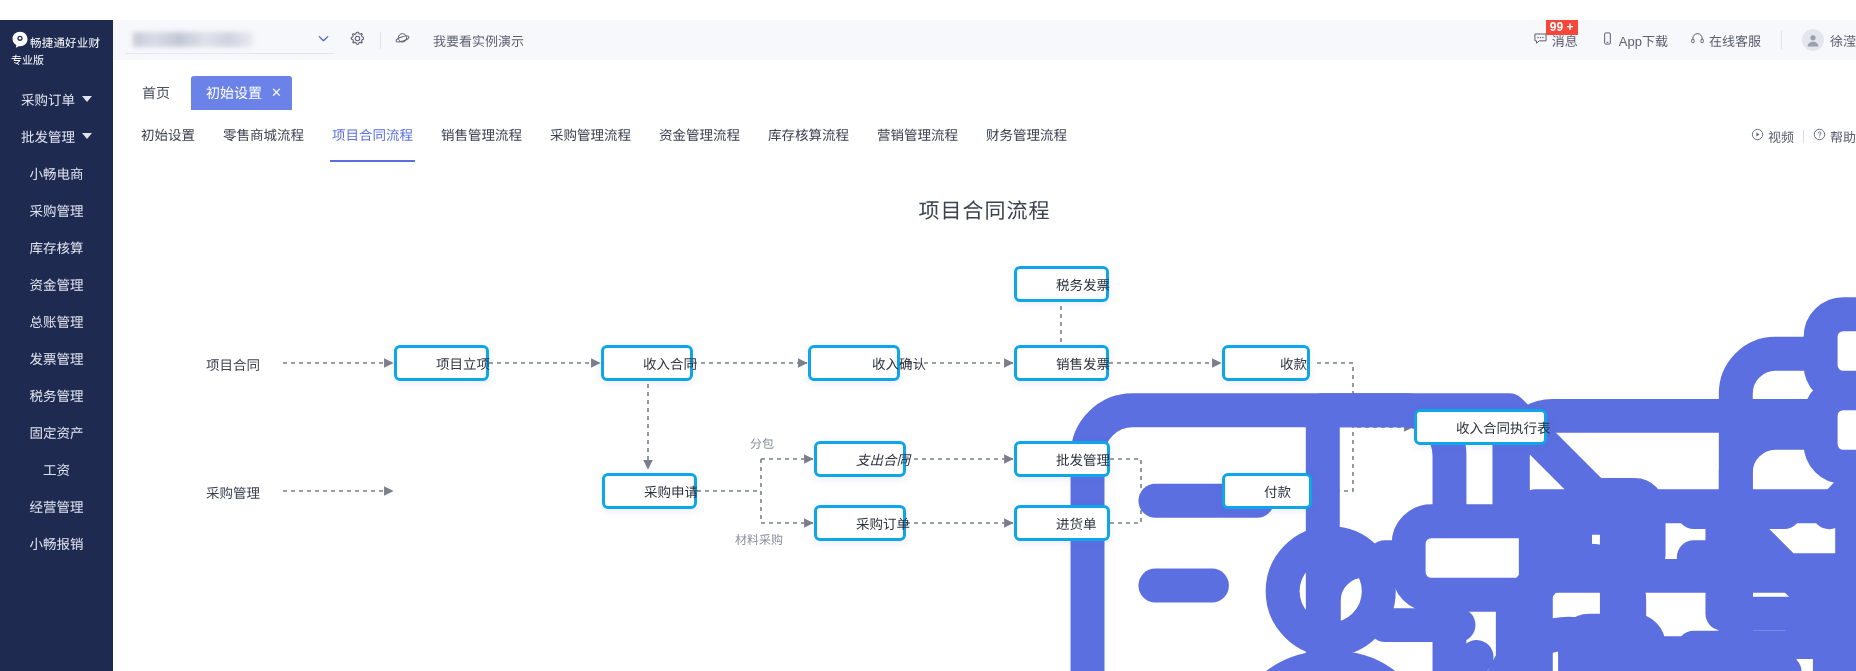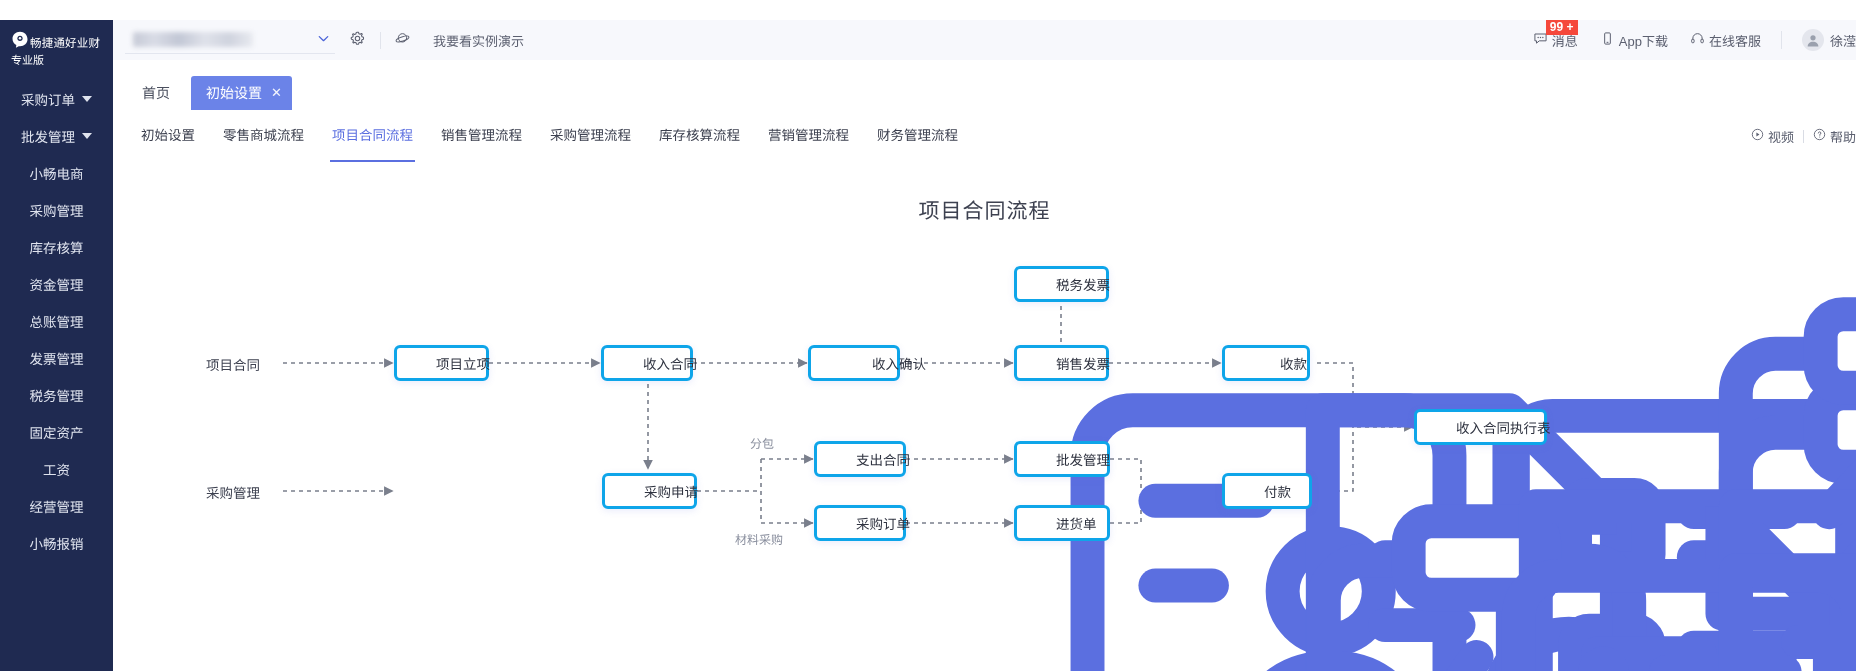--- a/index.html
+++ b/index.html
@@ -278,20 +278,21 @@
       <span class="x">✕</span>
     </div>
   </div>
 
   <div class="subtabs">
     <div class="stab"><span>初始设置</span></div>
     <div class="stab"><span>零售商城流程</span></div>
     <div class="stab active"><span>项目合同流程</span></div>
     <div class="stab"><span>销售管理流程</span></div>
     <div class="stab"><span>采购管理流程</span></div>
+    <div class="stab"><span>资金管理流程</span></div>
     <div class="stab"><span>库存核算流程</span></div>
     <div class="stab"><span>营销管理流程</span></div>
     <div class="stab"><span>财务管理流程</span></div>
 
     <div class="subtabs-right">
       <div class="sr-item">
         <span>
           <svg viewBox="0 0 16 16" width="13" height="13" fill="none" stroke="#5c6070" stroke-width="1.1">
             <circle cx="8" cy="8" r="6.4"></circle>
               <path d="M6.6 5.4 10.4 8l-3.8 2.6z" fill="#5c6070" stroke="none"></path>
@@ -450,21 +451,21 @@
           <svg viewBox="0 0 18 18" width="17" height="17" fill="none" stroke="#5b6fe0" stroke-width="1.2">
             <rect x="3.6" y="3" width="10.8" height="12.4" rx="1.4"></rect>
             <rect x="6.6" y="1.6" width="4.8" height="2.6" rx=".8" fill="#ffffff"></rect>
             <path d="M9 6.4 6.9 9.4h4.2L9 12.4" stroke-linejoin="round" stroke-linecap="round"></path>
             <line x1="6" y1="13.4" x2="12" y2="13.4" stroke-linecap="round"></line>
           </svg>
         </span>
         <span class="lbl">采购申请</span>
       </div>
 
-      <div class="node" style="left:701px;top:279px;width:92px;">
+      <div class="node" style="left:701px;top:279px;width:92px;font-style:italic;">
         <span class="ico">
           <svg viewBox="0 0 18 18" width="17" height="17" fill="none" stroke="#5b6fe0" stroke-width="1.2">
             <path d="M3.6 2.2h6.6l3.8 3.8v9.8H3.6z" stroke-linejoin="round"></path>
             <path d="M10.2 2.2V6h3.8" stroke-linejoin="round"></path>
             <line x1="5.8" y1="7.4" x2="9.4" y2="7.4" stroke-linecap="round"></line>
             <line x1="5.8" y1="9.8" x2="8.4" y2="9.8" stroke-linecap="round"></line>
             <circle cx="12.3" cy="12.6" r="2.5" fill="#ffffff"></circle>
             <circle cx="12.3" cy="12.6" r=".9" fill="#5b6fe0" stroke="none"></circle>
           </svg>
         </span>

